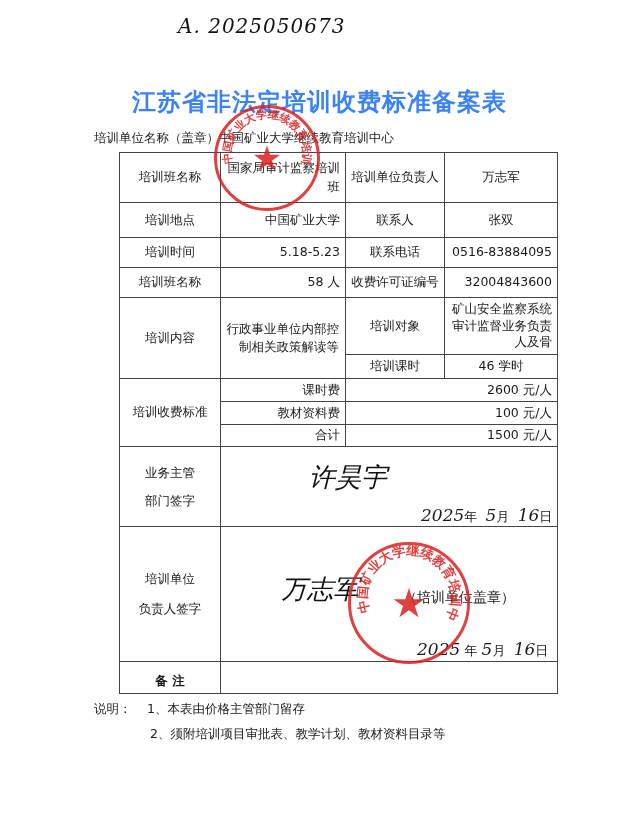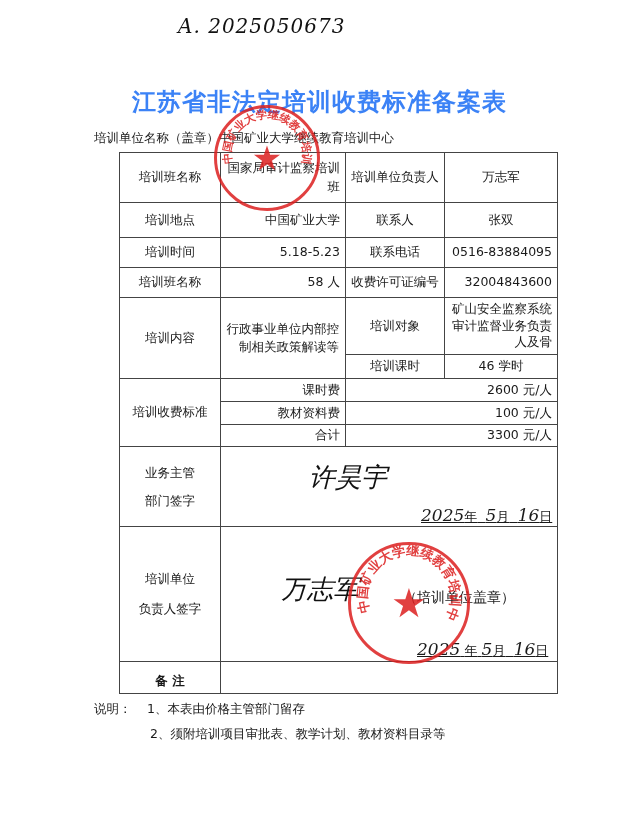--- a/index.html
+++ b/index.html
@@ -10,21 +10,21 @@
   #docno { left:178px; top:14px; font-size:20px; letter-spacing:1px; }
   #title { left:0; width:639px; top:86px; text-align:center; font-size:24px; font-weight:bold; letter-spacing:1px; color:#3b82f6; }
   #unit-line { left:94px; top:130px; font-size:12.5px; }
   table.form { position:absolute; left:101px; top:152px; width:438px; border-collapse:collapse;
                table-layout:fixed; font-size:12.5px;margin-left:18px; }
   table.form td { border:1.3px solid #444; padding:0 5px; vertical-align:middle; line-height:1.45; }
   td.c { text-align:center; }
   td.l { text-align:right; }
   .sig-cell { position:relative; }
   .sig-name { position:absolute; font-size:26px; }
-  .sig-date { position:absolute; font-size:13px;text-decoration:underline; }
+  .sig-date { position:absolute; font-size:13px; }
   .sig-date .hand { font-family:"DejaVu Serif", serif; font-style:italic; font-size:17px; }
   .seal-note { position:absolute; font-size:14px; }
   .notes { font-size:12.5px; }
   .stamp { position:absolute; border-radius:50%; border:3px solid rgba(220,30,30,0.85);
            pointer-events:none; }
   .stamp .star { position:absolute; left:50%; top:50%; transform:translate(-50%,-50%);
                  color:rgba(220,30,30,0.85); }
   .stamp .ring { position:absolute; left:0; top:0; width:100%; height:100%; }
 </style>
 </head>
@@ -84,21 +84,21 @@
     <td class="c" rowspan="3">培训收费标准</td>
     <td class="l">课时费</td>
     <td class="l" colspan="2">2600 元/人</td>
   </tr>
   <tr style="height:23px">
     <td class="l">教材资料费</td>
     <td class="l" colspan="2">100 元/人</td>
   </tr>
   <tr style="height:22px">
     <td class="l">合计</td>
-    <td class="l" colspan="2">3300 元/人</td>
+    <td class="l" colspan="2">1500 元/人</td>
   </tr>
   <tr style="height:80px">
     <td class="c" style="line-height:2.2">
       <div>业务主管</div>
       <div>部门签字</div>
     </td>
     <td colspan="3" class="sig-cell">
       <span class="sig-name handwritten" style="left:88px;top:12px">许昊宇</span>
       <span class="sig-date" style="left:200px;top:56px">
         <span class="hand">2025</span><span>年</span>&nbsp;&nbsp;<span class="hand">5</span><span>月</span>&nbsp;&nbsp;<span class="hand">16</span><span>日</span>

